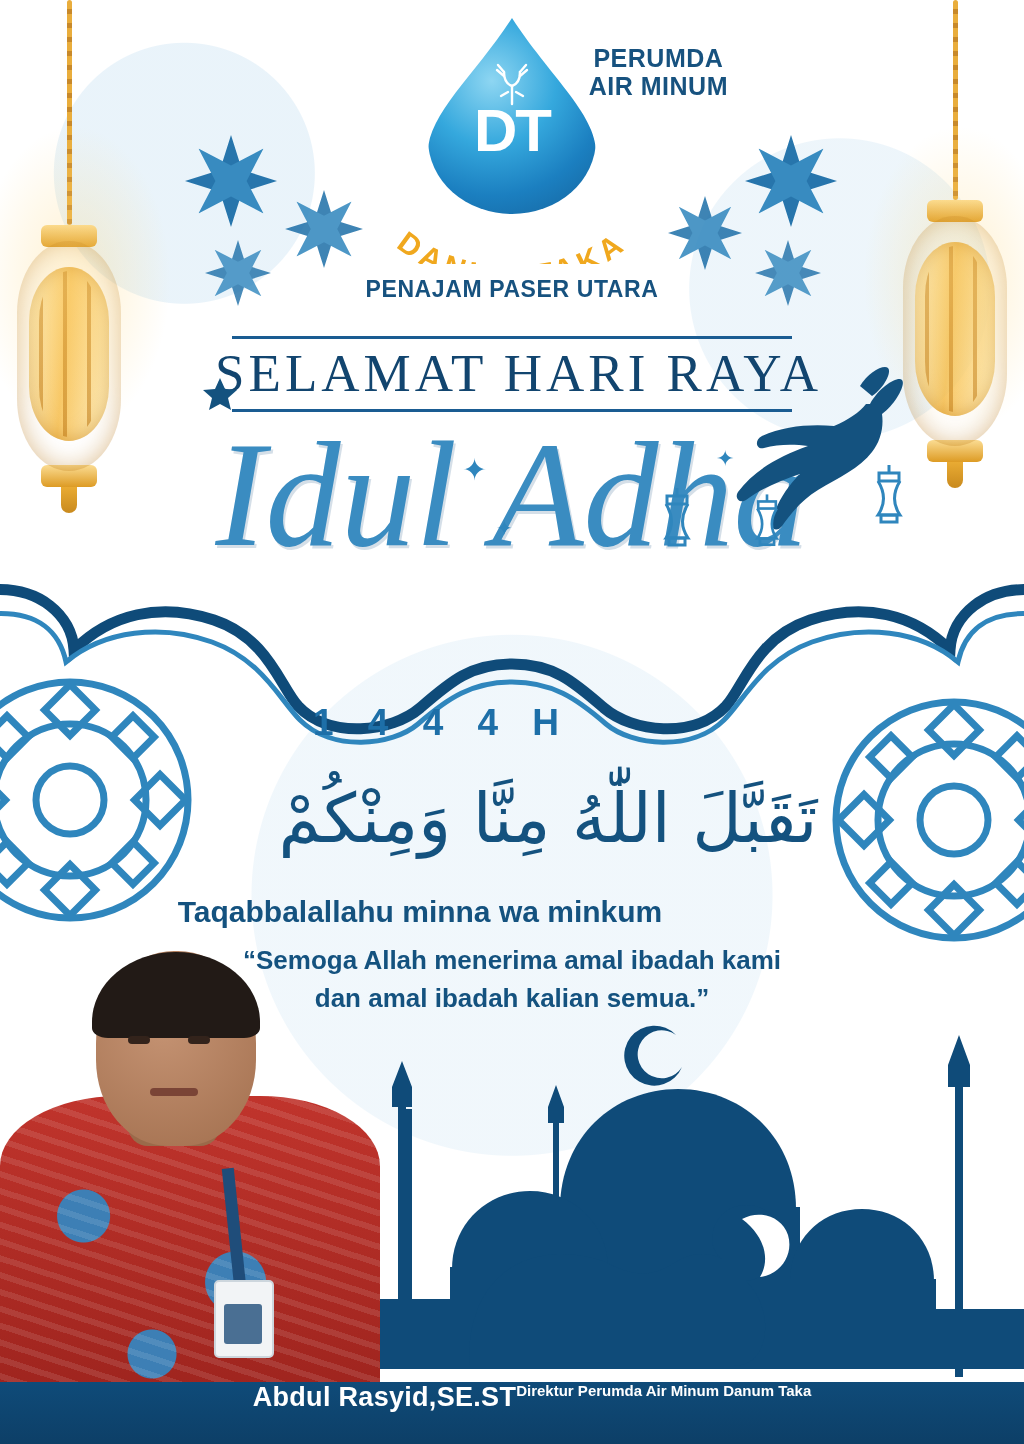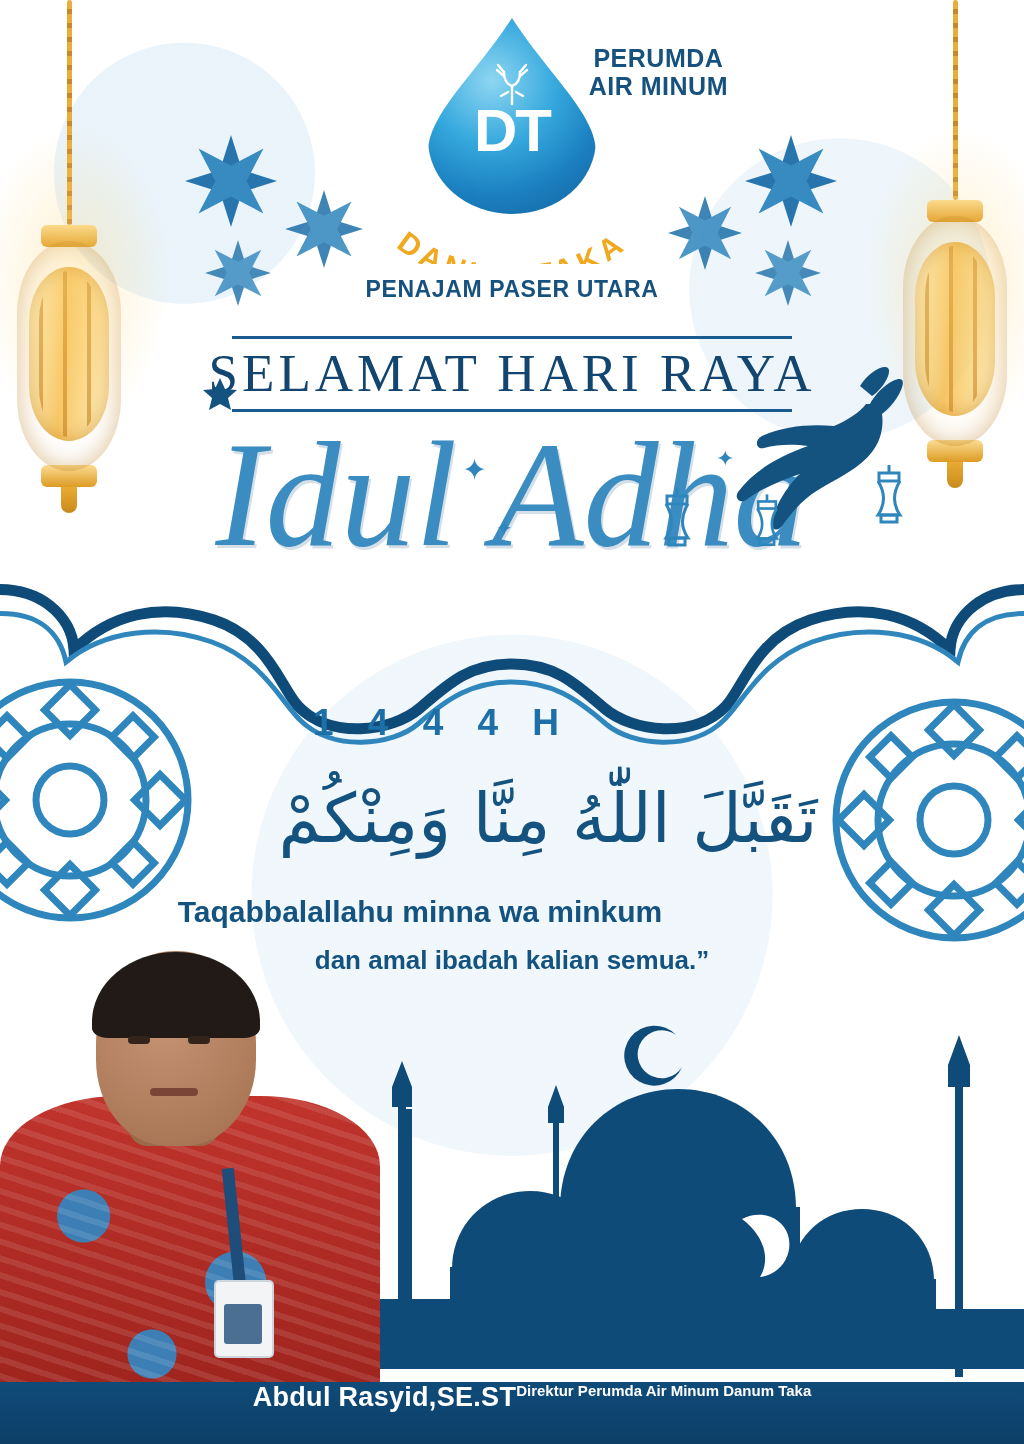--- a/index.html
+++ b/index.html
@@ -121,21 +121,21 @@
   }
   .kab {
     position: absolute; left:50%; transform:translateX(-50%);
     top: 258px; width: 460px;
     color:#17527f; font-weight:bold; font-size:23px; line-height:1.2; letter-spacing:.6px;
   }
 
   
   .selamat-block {
     position:absolute; top: 336px; left:50%; transform:translateX(-50%);
-    width: 620px; text-align:center;
+    width: 620px; text-align:right;
   }
   .rule { height:3px; background:#1a5c92; width:560px; margin:0 auto; }
   .selamat {
     font-family:"Liberation Serif", serif;
     font-size: 53px; letter-spacing: 4px; color:#12456f; font-weight:400;
     padding: 4px 0 6px;
   }
   .moon-star {
     position:absolute; left: -28px; top: 26px; width: 74px; height: 62px;
   }
@@ -418,20 +418,21 @@
   <svg class="arch" viewBox="0 0 1024 190" preserveAspectRatio="none">
     <path fill="none" stroke="#0f4b79" stroke-width="11" d="M-10 10 C 40 6 72 36 74 70 C 110 34 160 22 214 40 C 268 58 280 106 298 126 C 330 160 392 152 420 128 C 450 102 470 84 512 84 C 554 84 574 102 604 128 C 632 152 694 160 726 126 C 744 106 756 58 810 40 C 864 22 914 34 950 70 C 952 36 984 6 1034 10"></path>
     <path fill="none" stroke="#2f86bd" stroke-width="5" d="M-10 34 C 40 30 60 54 66 82 C 104 50 162 44 212 62 C 262 80 280 120 300 140 C 332 172 392 166 418 144 C 448 118 472 102 512 102 C 552 102 576 118 606 144 C 632 166 692 172 724 140 C 744 120 762 80 812 62 C 862 44 920 50 958 82 C 964 54 984 30 1034 34"></path>
   </svg>
 
   <div class="year">1 4 4 4   H</div>
 
   <div class="arabic">تَقَبَّلَ اللّٰهُ مِنَّا وَمِنْكُمْ</div>
   <div class="translit">Taqabbalallahu minna wa minkum</div>
   <div class="meaning">
+    <div>“Semoga Allah menerima amal ibadah kami</div>
     <div>dan amal ibadah kalian semua.”</div>
   </div>
 
   <svg class="skyline" viewBox="0 0 1024 420" preserveAspectRatio="none">
     <g fill="#0f4b79">
 
       <path d="M392 118 l10 -26 10 26 v20 h-6 v250 h-8 v-250 h-6 z"></path>
       <path d="M404 140 h8 v248 h-8 z"></path>
       <path d="M548 138 l8 -22 8 22 v16 h-5 v236 h-6 v-236 h-5 z"></path>
       <path d="M948 96 l11 -30 11 30 v22 h-7 v290 h-8 v-290 h-7 z"></path>

